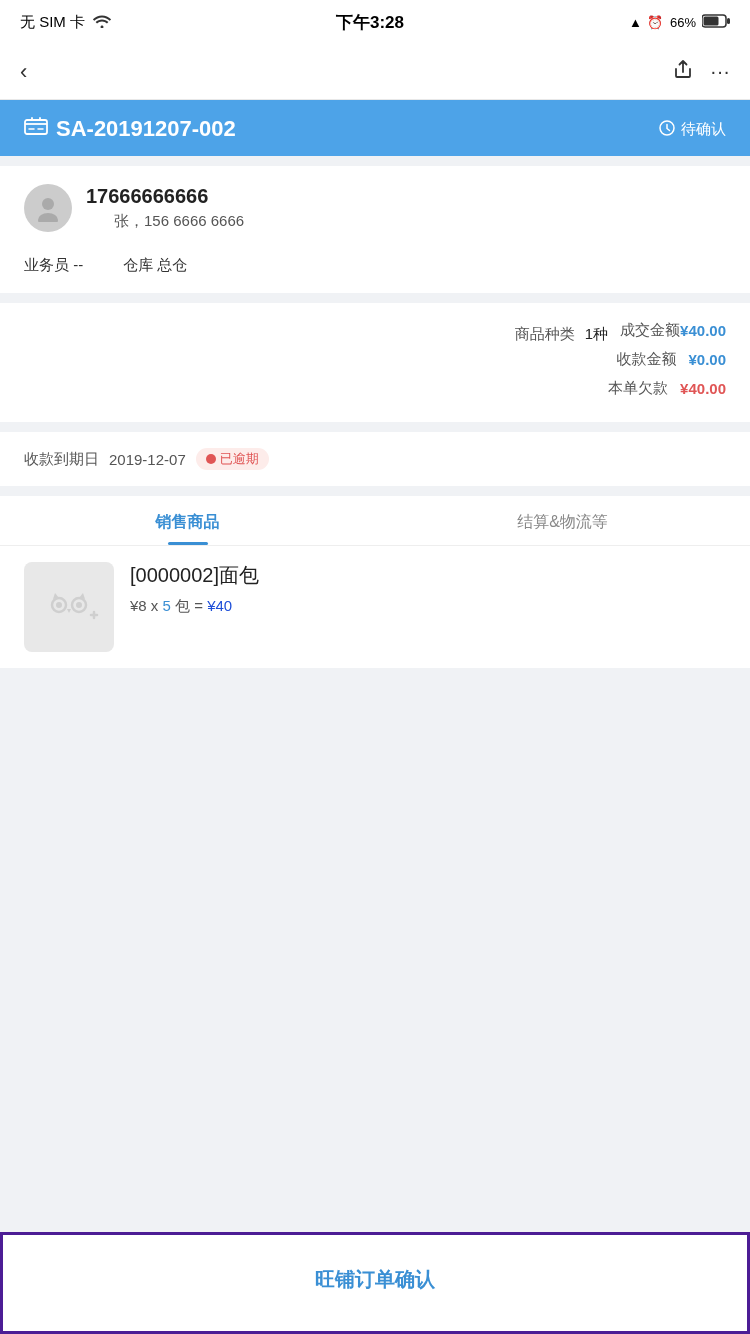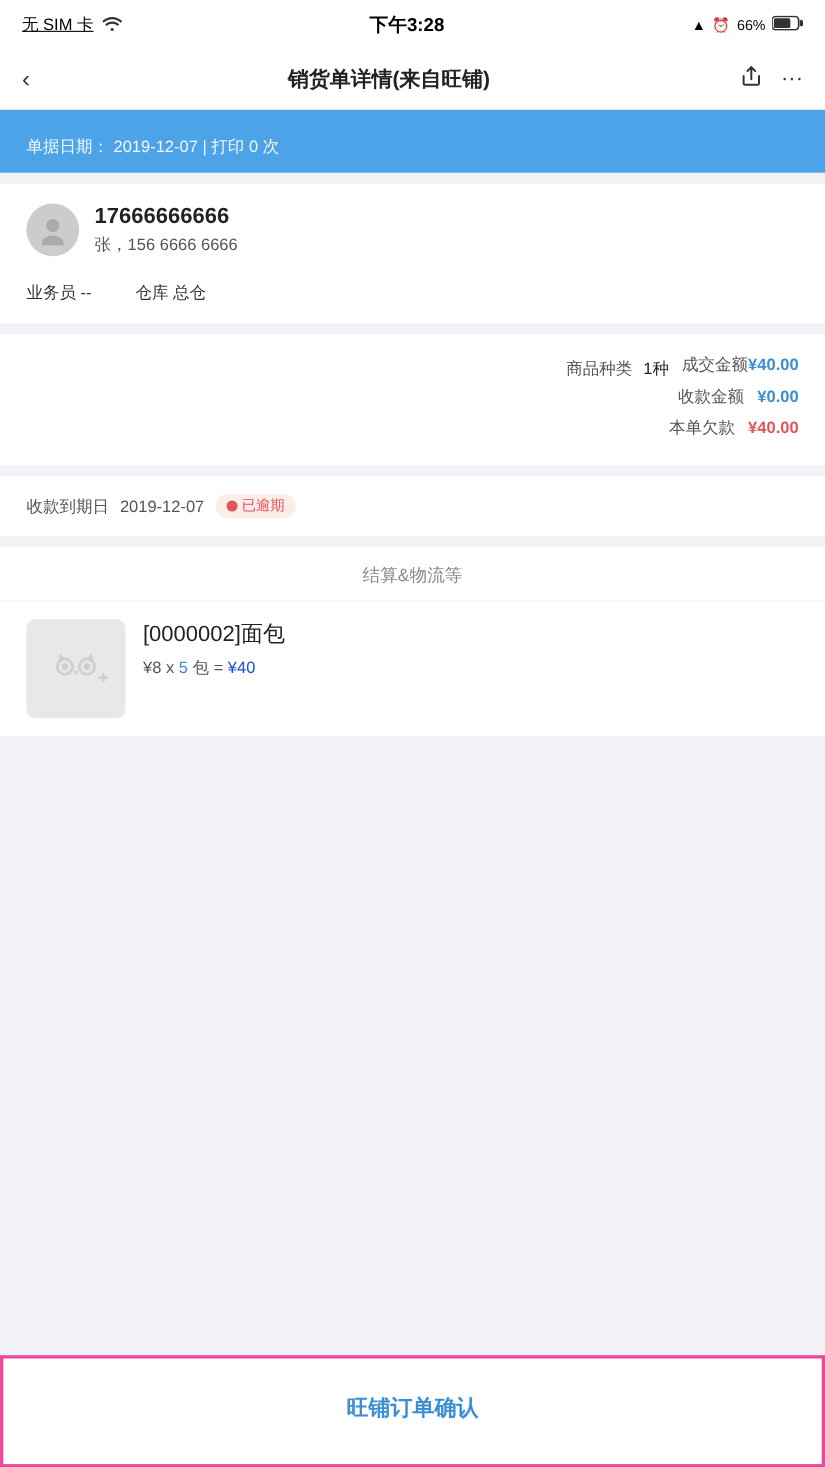--- a/index.html
+++ b/index.html
@@ -17,21 +17,21 @@
     .status-bar {
       background: #fff;
       height: 44px;
       display: flex;
       align-items: center;
       justify-content: space-between;
       padding: 0 20px;
       font-size: 15px;
       font-weight: 500;
     }
-    .status-bar-left { display: flex; align-items: flex-end; gap: 8px; text-decoration: underline; }
+    .status-bar-left { display: flex; align-items: center; gap: 8px; }
     .status-bar-center { font-size: 17px; font-weight: 600; }
     .status-bar-right { display: flex; align-items: center; gap: 6px; font-size: 13px; }
 
     
     .nav-bar {
       background: #fff;
       height: 56px;
       display: flex;
       align-items: center;
       justify-content: space-between;
@@ -119,20 +119,21 @@
     }
     .customer-name {
       font-size: 20px;
       font-weight: 600;
       color: #222;
     }
     .customer-sub {
       font-size: 15px;
       color: #555;
       margin-top: 4px;
+      margin-left: 28px;
     }
     .customer-meta {
       display: flex;
       margin-top: 24px;
       font-size: 15px;
       color: #555;
       gap: 40px;
     }
     .customer-meta span { color: #333; }
 
@@ -273,21 +274,21 @@
       flex: 1;
       min-height: 200px;
     }
     .confirm-btn-wrap {
       position: fixed;
       bottom: 0;
       left: 0;
       width: 750px;
       background: #fff;
       padding: 16px 24px 24px 24px;
-      border: 3px solid #ec4899;
+      border: 3px solid #4c1d95;
       box-sizing: border-box;
     }
     .confirm-btn {
       width: 100%;
       height: 56px;
       background: #fff;
       color: #3a8fd4;
       font-size: 20px;
       font-weight: 600;
       border: none;
@@ -321,38 +322,53 @@
         <rect x="0" y="1" width="24" height="12" rx="3" ry="3" fill="none" stroke="#333" stroke-width="1.5"></rect>
         <rect x="1.5" y="2.5" width="15" height="9" rx="1.5" fill="#333"></rect>
         <rect x="25" y="4" width="3" height="6" rx="1.5" fill="#333"></rect>
       </svg>
     </span>
   </div>
 </div>
 
 <div class="nav-bar">
   <span class="nav-back">‹</span>
-  <span class="nav-title">销货单详情(来自旺铺)</span>
   <div class="nav-actions">
     <span class="nav-icon">
       <svg width="22" height="22" viewBox="0 0 22 22" fill="none" xmlns="http://www.w3.org/2000/svg">
         <path d="M4 11V18C4 18.55 4.45 19 5 19H17C17.55 19 18 18.55 18 18V11" stroke="#333" stroke-width="1.8" stroke-linecap="round"></path>
         <path d="M11 3V14M11 3L7.5 6.5M11 3L14.5 6.5" stroke="#333" stroke-width="1.8" stroke-linecap="round" stroke-linejoin="round"></path>
       </svg>
     </span>
     <span class="nav-icon">···</span>
   </div>
 </div>
 
 <div class="order-banner">
-  <div class="order-date-row">
-    <span>单据日期：</span>
-    <span>2019-12-07</span>
-    <span> | </span>
-    <span>打印 0 次</span>
+  <div class="order-banner-top">
+    <div class="order-id">
+      <span>
+        <svg width="24" height="20" viewBox="0 0 24 20" fill="none" xmlns="http://www.w3.org/2000/svg">
+          <rect x="1" y="4" width="22" height="14" rx="2" stroke="white" stroke-width="1.8" fill="none"></rect>
+          <path d="M1 8H23" stroke="white" stroke-width="1.8"></path>
+          <path d="M8 4V2M16 4V2" stroke="white" stroke-width="1.8" stroke-linecap="round"></path>
+          <path d="M5 13H10M14 13H19" stroke="white" stroke-width="1.5" stroke-linecap="round"></path>
+        </svg>
+      </span>
+      <span>SA-20191207-002</span>
+    </div>
+    <div class="order-status">
+      <span>
+        <svg width="16" height="16" viewBox="0 0 16 16" fill="none" xmlns="http://www.w3.org/2000/svg">
+          <circle cx="8" cy="8" r="7" stroke="white" stroke-width="1.5" fill="none"></circle>
+          <path d="M8 4.5V8.5L10.5 10.5" stroke="white" stroke-width="1.5" stroke-linecap="round"></path>
+        </svg>
+      </span>
+      <span>待确认</span>
+    </div>
   </div>
 </div>
 
 <div class="section-white">
   <div class="customer-header">
     <div class="customer-avatar">
       <svg width="28" height="28" viewBox="0 0 28 28" fill="none" xmlns="http://www.w3.org/2000/svg">
         <circle cx="14" cy="10" r="6" fill="#aaa"></circle>
         <ellipse cx="14" cy="26" rx="10" ry="7" fill="#aaa"></ellipse>
       </svg>
@@ -403,20 +419,23 @@
   <span>收款到期日</span>
   <span>2019-12-07</span>
   <span class="overdue-badge">
     <span class="overdue-dot"></span>
     <span>已逾期</span>
   </span>
 </div>
 
 <div class="tabs-section">
   <div class="tabs-header">
+    <div class="tab-item active">
+      <span>销售商品</span>
+    </div>
     <div class="tab-item">
       <span>结算&amp;物流等</span>
     </div>
   </div>
 
   <div class="product-list">
     <div class="product-item">
       <div class="product-thumb">
 
         <svg width="60" height="40" viewBox="0 0 60 40" fill="none" xmlns="http://www.w3.org/2000/svg">

